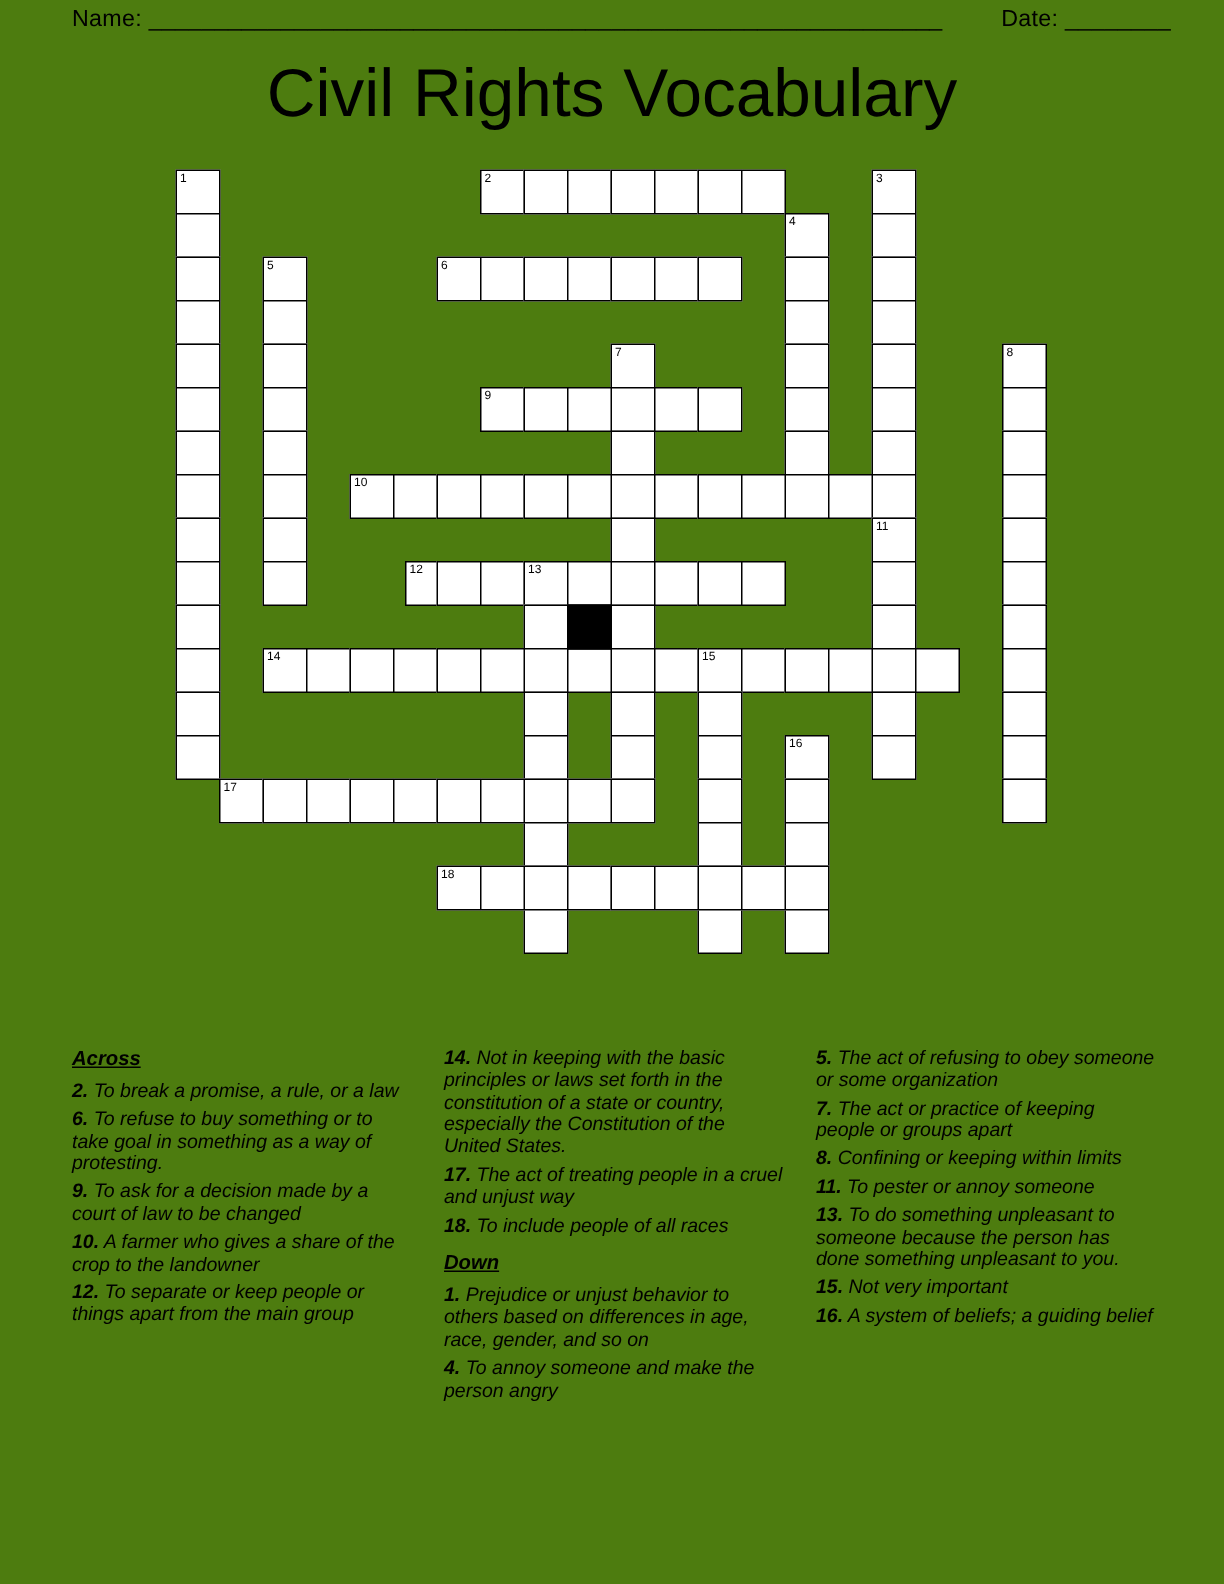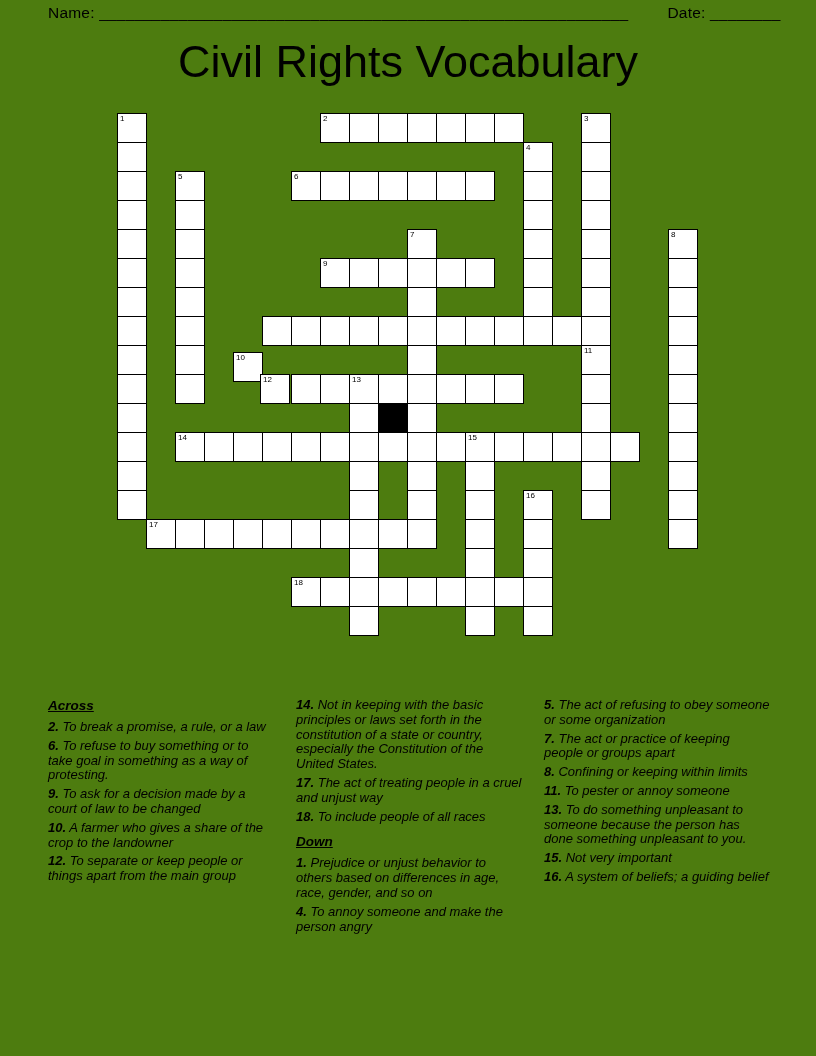--- a/index.html
+++ b/index.html
@@ -141,41 +141,41 @@
       <div class="cell" style="left: 551px; top: 348px;"></div>
       <div class="cell" style="left: 551px; top: 377px;"></div>
       <div class="cell" style="left: 551px; top: 406px;"></div>
       <div class="cell" style="left: 203px; top: 145px;">
         <span class="cnum">9</span>
       </div>
       <div class="cell" style="left: 232px; top: 145px;"></div>
       <div class="cell" style="left: 261px; top: 145px;"></div>
       <div class="cell" style="left: 319px; top: 145px;"></div>
       <div class="cell" style="left: 348px; top: 145px;"></div>
-      <div class="cell" style="left: 116px; top: 203px; margin-top: 36px;">
+      <div class="cell" style="left: 116px; top: 203px;">
         <span class="cnum">10</span>
       </div>
       <div class="cell" style="left: 145px; top: 203px;"></div>
       <div class="cell" style="left: 174px; top: 203px;"></div>
       <div class="cell" style="left: 203px; top: 203px;"></div>
       <div class="cell" style="left: 232px; top: 203px;"></div>
       <div class="cell" style="left: 261px; top: 203px;"></div>
       <div class="cell" style="left: 319px; top: 203px;"></div>
       <div class="cell" style="left: 348px; top: 203px;"></div>
       <div class="cell" style="left: 377px; top: 203px;"></div>
       <div class="cell" style="left: 435px; top: 203px;"></div>
       <div class="cell" style="left: 464px; top: 232px;">
         <span class="cnum">11</span>
       </div>
       <div class="cell" style="left: 464px; top: 261px;"></div>
       <div class="cell" style="left: 464px; top: 290px;"></div>
       <div class="cell" style="left: 464px; top: 319px;"></div>
       <div class="cell" style="left: 464px; top: 348px;"></div>
       <div class="cell" style="left: 464px; top: 377px;"></div>
-      <div class="cell" style="left: 143px; top: 261px;">
+      <div class="cell" style="left: 153px; top: 261px;">
         <span class="cnum">12</span>
       </div>
       <div class="cell" style="left: 174px; top: 261px;"></div>
       <div class="cell" style="left: 203px; top: 261px;"></div>
       <div class="cell" style="left: 232px; top: 261px;">
         <span class="cnum">13</span>
       </div>
       <div class="cell" style="left: 261px; top: 261px;"></div>
       <div class="cell" style="left: 319px; top: 261px;"></div>
       <div class="cell" style="left: 348px; top: 261px;"></div>

